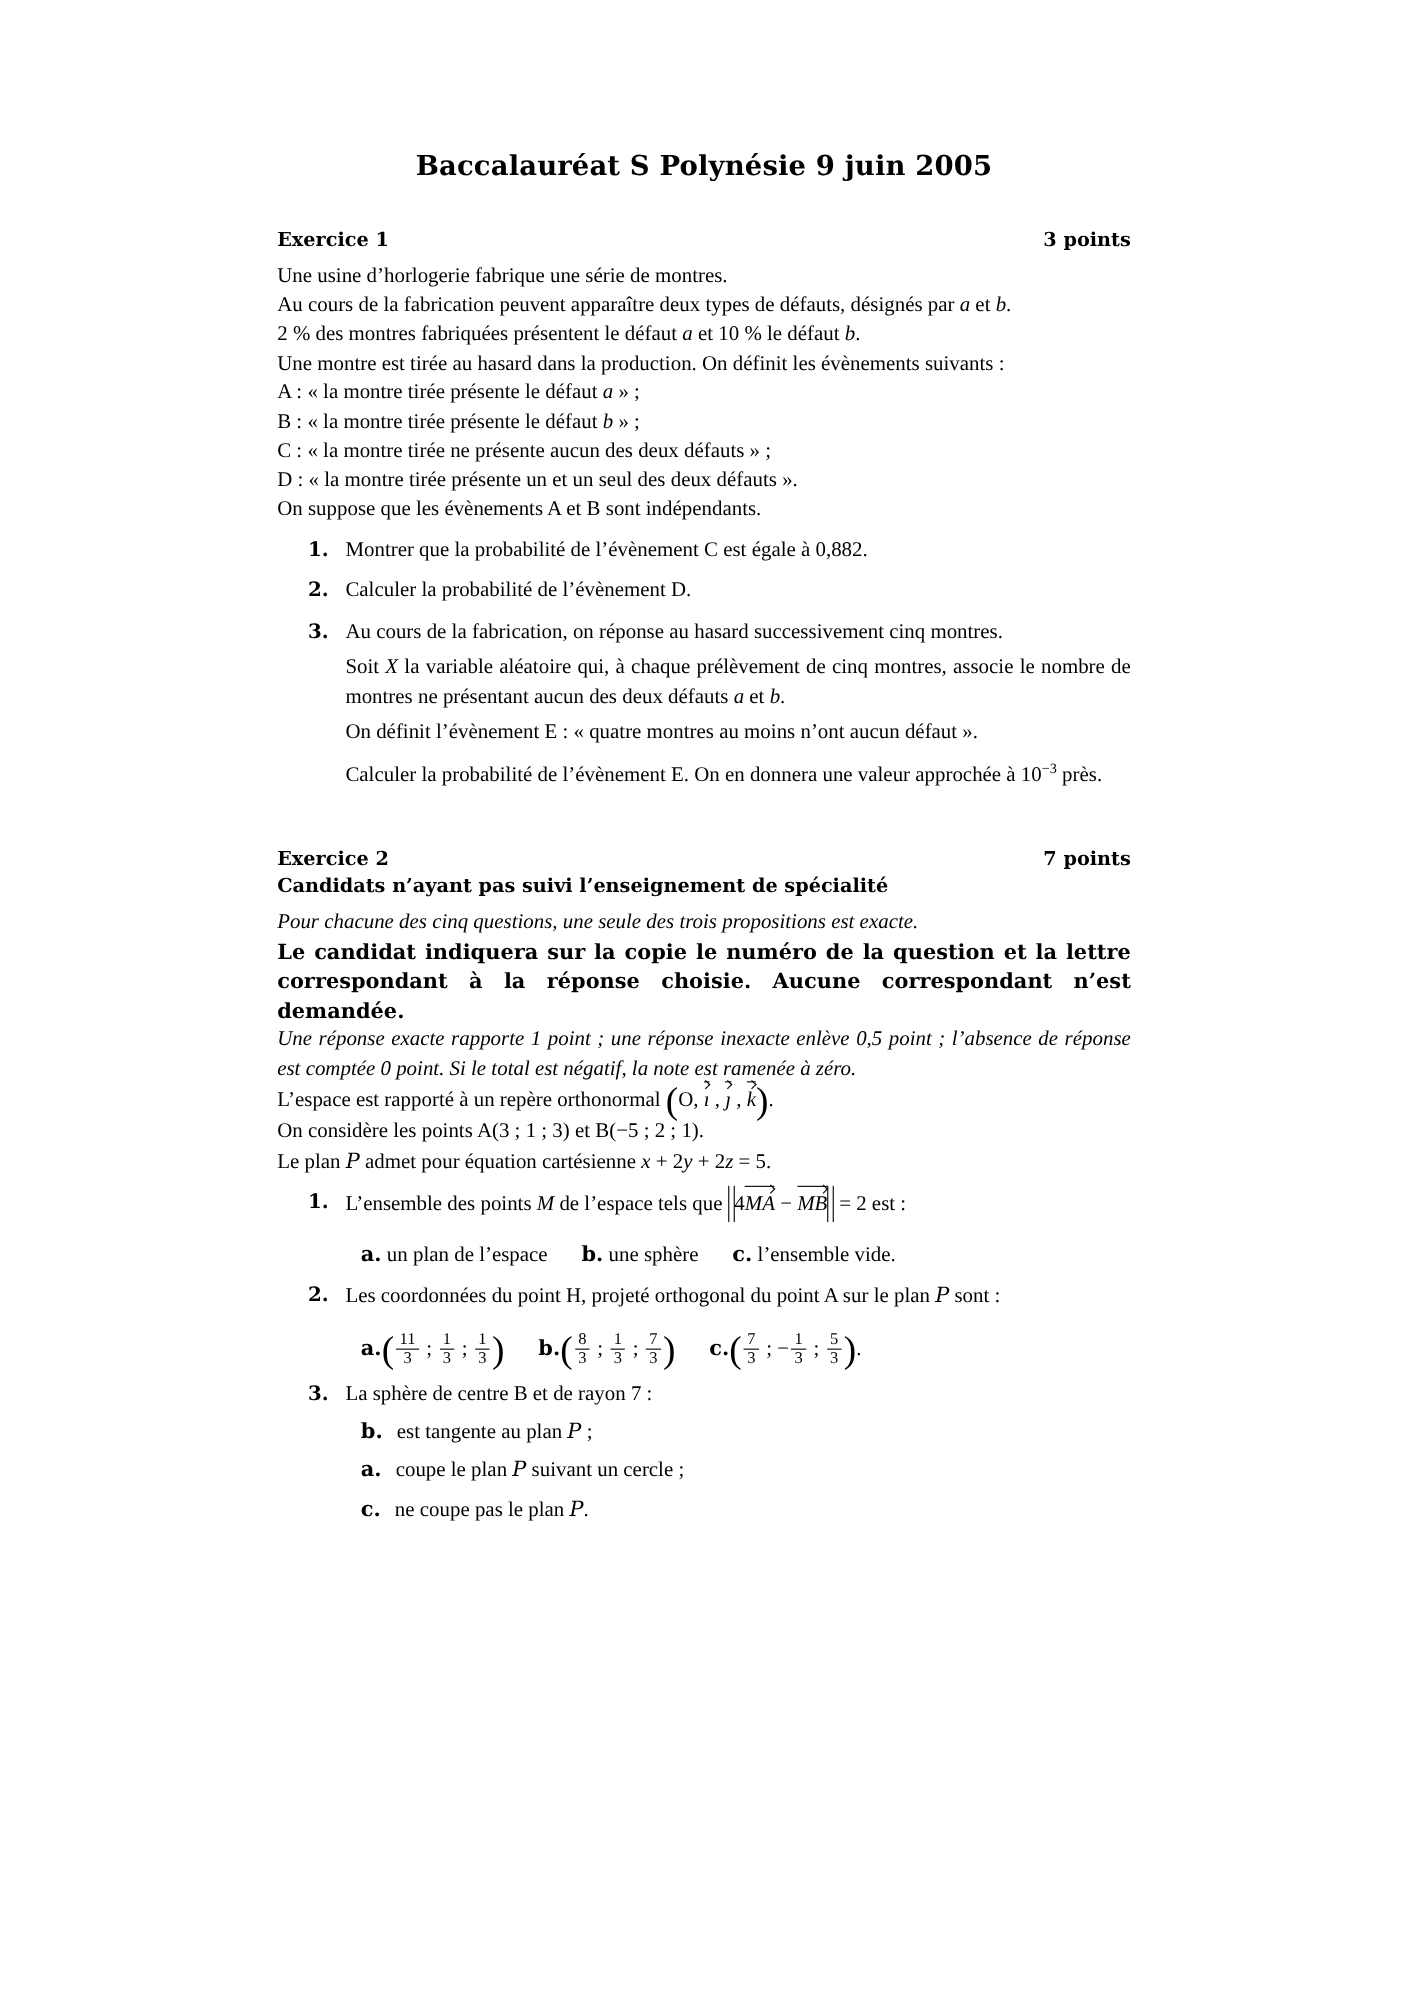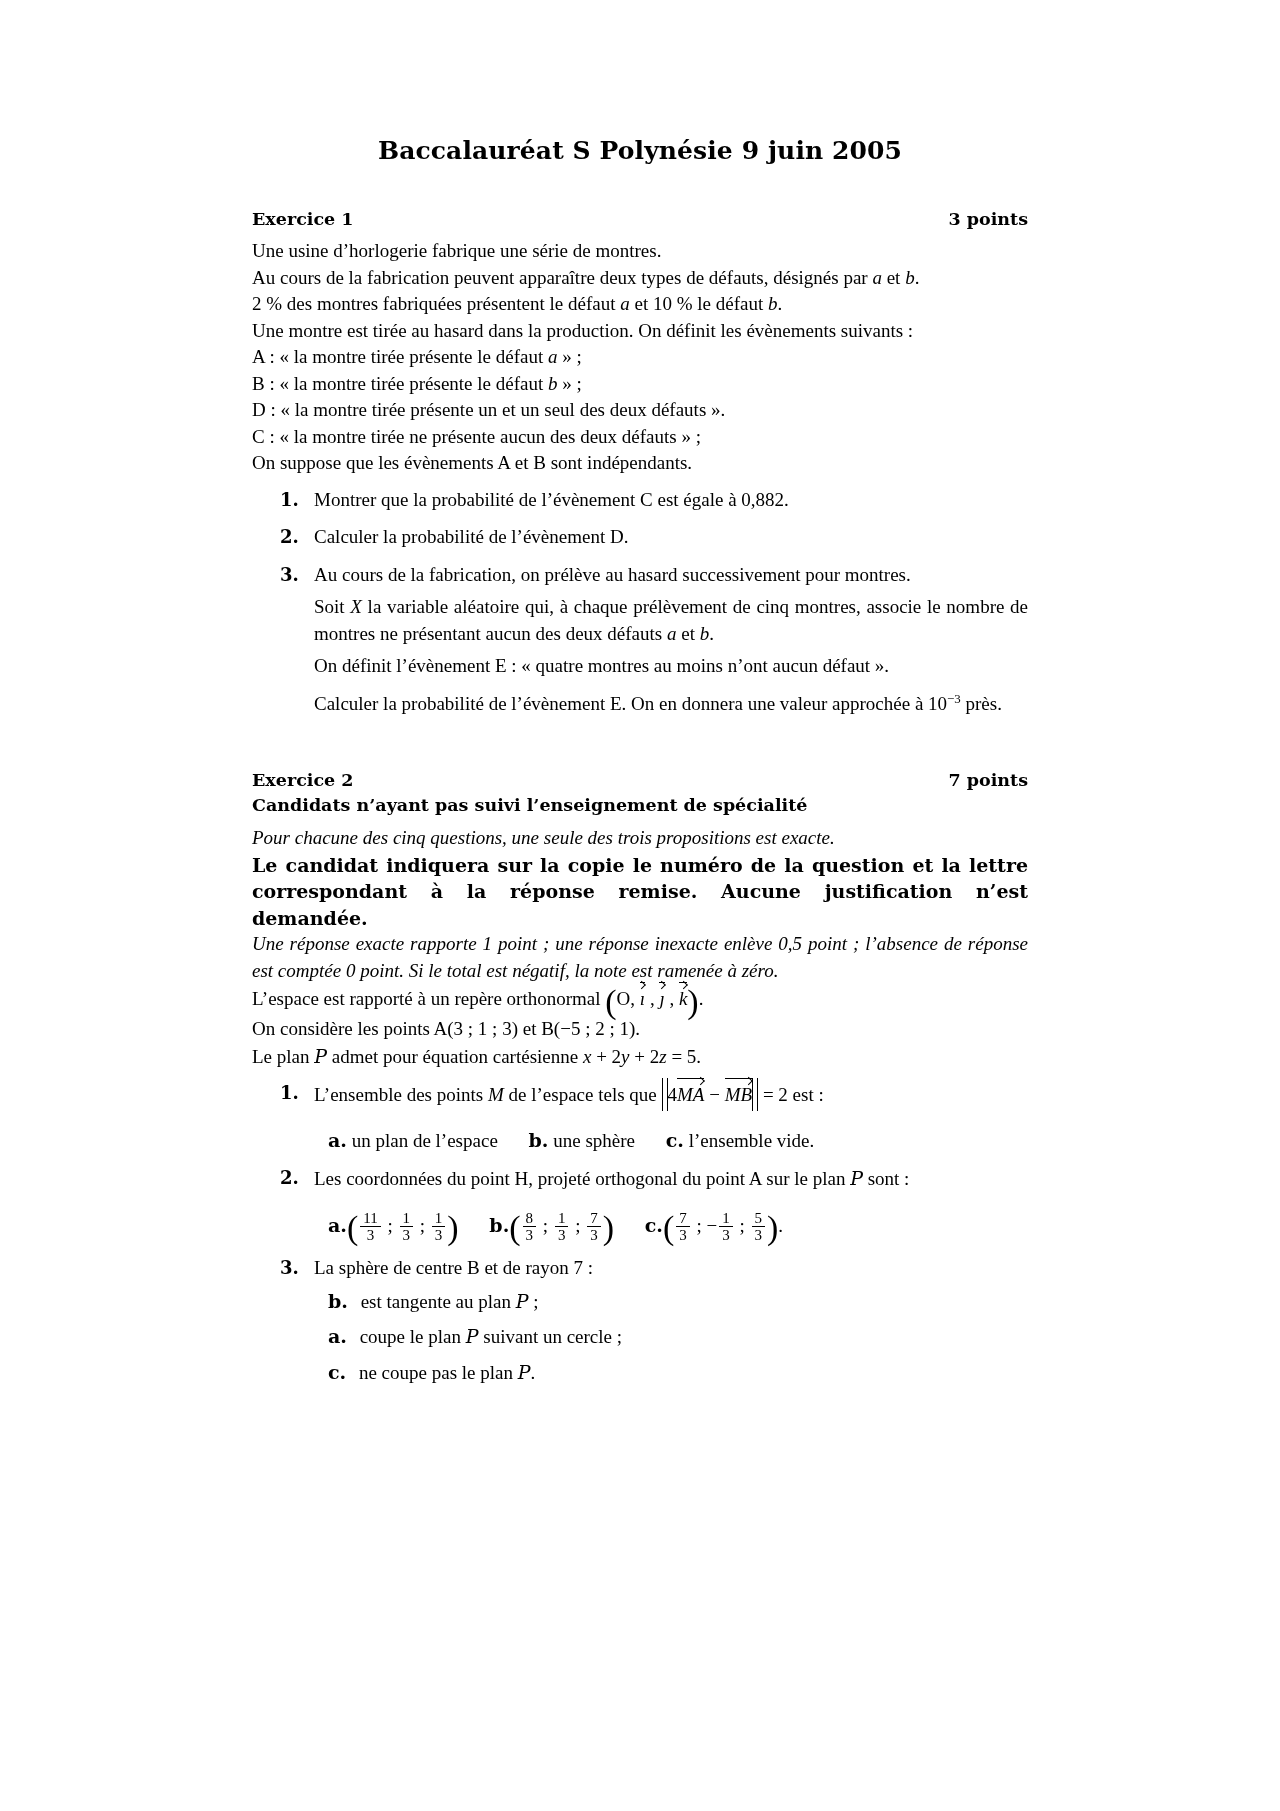--- a/index.html
+++ b/index.html
@@ -179,49 +179,49 @@
       <span>Exercice 1</span>
       <span>3 points</span>
     </div>
 
     <p class="body-line nojust">Une usine d’horlogerie fabrique une série de montres.</p>
     <p class="body-line">Au cours de la fabrication peuvent apparaître deux types de défauts, désignés par <span class="mi">a</span> et <span class="mi">b</span>.</p>
     <p class="body-line nojust">2 % des montres fabriquées présentent le défaut <span class="mi">a</span> et 10 % le défaut <span class="mi">b</span>.</p>
     <p class="body-line">Une montre est tirée au hasard dans la production. On définit les évènements suivants :</p>
     <p class="body-line nojust">A : « la montre tirée présente le défaut <span class="mi">a</span> » ;</p>
     <p class="body-line nojust">B : « la montre tirée présente le défaut <span class="mi">b</span> » ;</p>
+    <p class="body-line nojust">C : « la montre tirée ne présente aucun des deux défauts » ;</p>
     <p class="body-line nojust">D : « la montre tirée présente un et un seul des deux défauts ».</p>
-    <p class="body-line nojust">C : « la montre tirée ne présente aucun des deux défauts » ;</p>
     <p class="body-line nojust">On suppose que les évènements A et B sont indépendants.</p>
 
     <ol class="qlist">
       <li>
         <p>Montrer que la probabilité de l’évènement C est égale à 0,882.</p>
       </li>
       <li>
         <p>Calculer la probabilité de l’évènement D.</p>
       </li>
       <li>
-        <p>Au cours de la fabrication, on prélève au hasard successivement pour montres.</p>
+        <p>Au cours de la fabrication, on réponse au hasard successivement cinq montres.</p>
         <p>Soit <span class="mi">X</span> la variable aléatoire qui, à chaque prélèvement de cinq montres, associe le nombre de montres ne présentant aucun des deux défauts <span class="mi">a</span> et <span class="mi">b</span>.</p>
         <p>On définit l’évènement E : « quatre montres au moins n’ont aucun défaut ».</p>
         <p>Calculer la probabilité de l’évènement E. On en donnera une valeur approchée à 10<sup class="exp">−3</sup> près.</p>
       </li>
     </ol>
 
     <div class="gap-lg"></div>
 
     <div class="ex-head">
       <span>Exercice 2</span>
       <span>7 points</span>
     </div>
     <div class="ex-subhead">Candidats n’ayant pas suivi l’enseignement de spécialité</div>
 
     <p class="body-line it nojust">Pour chacune des cinq questions, une seule des trois propositions est exacte.</p>
-    <p class="body-line bf">Le candidat indiquera sur la copie le numéro de la question et la lettre correspondant à la réponse remise. Aucune justification n’est demandée.</p>
+    <p class="body-line bf">Le candidat indiquera sur la copie le numéro de la question et la lettre correspondant à la réponse choisie. Aucune correspondant n’est demandée.</p>
     <p class="body-line it">Une réponse exacte rapporte 1 point ; une réponse inexacte enlève 0,5 point ; l’absence de réponse est comptée 0 point. Si le total est négatif, la note est ramenée à zéro.</p>
 
     <p class="body-line nojust">L’espace est rapporté à un repère orthonormal <span class="paren-big">(</span>O, <span class="vec mi">ı</span> , <span class="vec mi">ȷ</span> , <span class="vec mi">k</span><span class="paren-big">)</span>.</p>
     <p class="body-line nojust">On considère les points A(3 ; 1 ; 3) et B(−5 ; 2 ; 1).</p>
     <p class="body-line nojust">Le plan <span class="scr">P</span> admet pour équation cartésienne <span class="mi">x</span> + 2<span class="mi">y</span> + 2<span class="mi">z</span> = 5.</p>
 
     <ol class="qlist">
       <li>
         <p>L’ensemble des points <span class="mi">M</span> de l’espace tels que <span class="dnorm">4<span class="vec mi">MA</span> − <span class="vec mi">MB</span></span> = 2 est :</p>
         <div class="choices">

